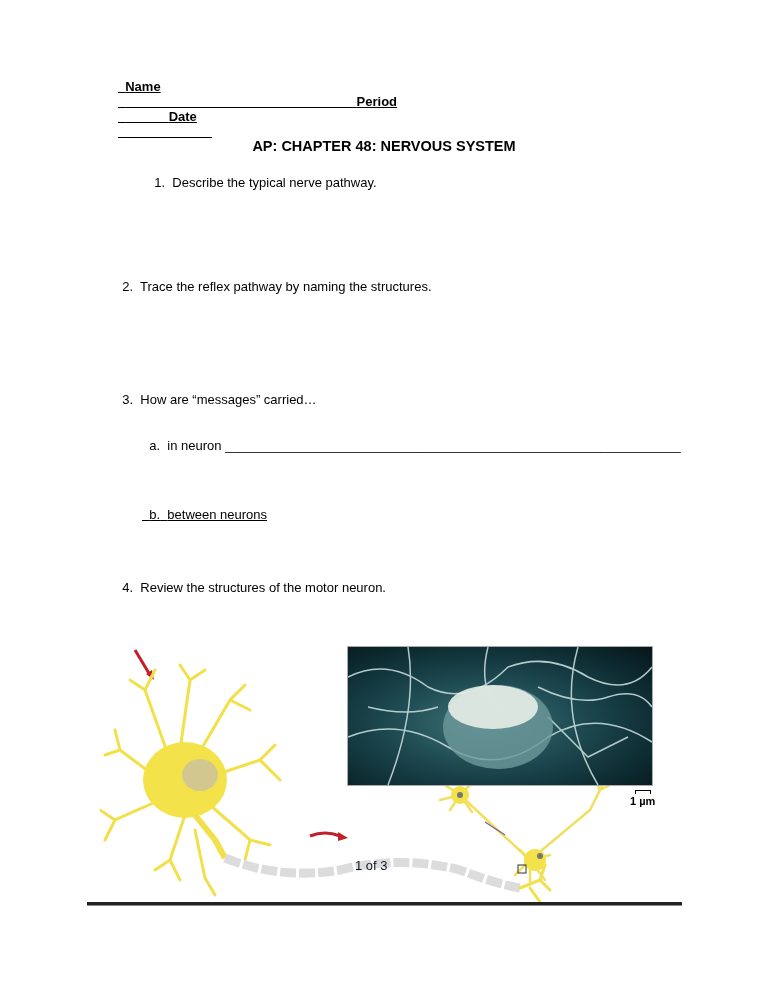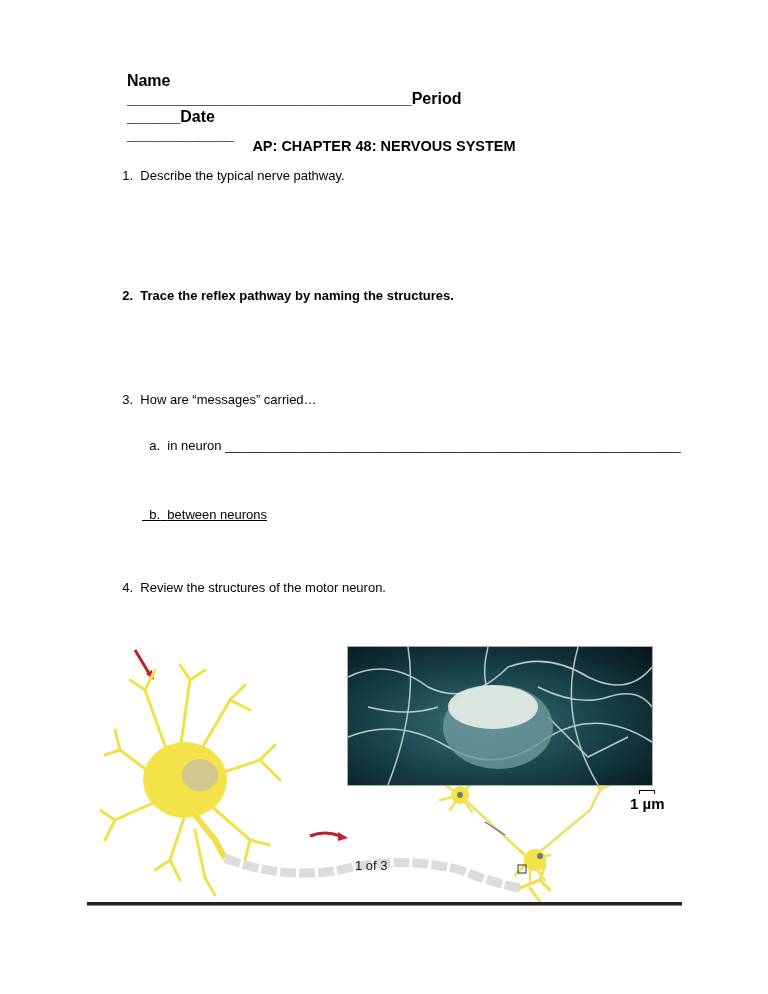--- a/index.html
+++ b/index.html
@@ -1,46 +1,46 @@
 <!DOCTYPE html>
 <html><head>
 <meta charset="utf-8">
 <style>
   html, body { margin: 0; padding: 0; background: #ffffff; }
   body { width: 768px; height: 994px; position: relative; overflow: hidden;
          font-family: "Liberation Sans", sans-serif; color: #000; }
   .abs { position: absolute; }
-  .header-line { left: 118px; top: 54px; font-size: 16px; font-weight: bold; white-space: pre; }
+  .header-line { left: 118px; top: 64px; font-size: 13px; font-weight: bold; white-space: pre; text-decoration: underline; }
   .title { left: 0; width: 768px; top: 98px; text-align: center; font-size: 14.5px; font-weight: bold; margin-top: 40px; }
   .q { left: 115px; font-size: 13px; white-space: pre; }
   .sub { left: 142px; font-size: 13px; white-space: pre; }
   .figure { left: 100px; top: 630px; width: 590px; height: 275px; }
   .sem { left: 247px; top: 16px; width: 304px; height: 138px; background: radial-gradient(ellipse at 45% 55%, #3f7378 0%, #1e4a52 40%, #0d2b31 75%, #061619 100%); border: 1px solid #aaa; overflow: hidden; }
-  .scale { left: 530px; top: 160px; font-size: 15px; font-weight: bold; text-align: center; }
+  .scale { left: 530px; top: 160px; font-size: 11px; font-weight: bold; text-align: center; }
   .scale-bar { width: 14px; height: 3px; border-left: 1px solid #000; border-right: 1px solid #000; border-top: 1px solid #000; margin: 0 auto 1px auto; }
   .page-num { left: 255px; top: 228px; font-size: 13px; color: #0f172a; }
   .rule { left: 87px; top: 902px; width: 595px; height: 3px; background: #222; border-bottom: 1px solid #888; }
 </style>
 </head>
 <body>
 
 <div class="abs header-line">
   <span>Name</span>
   <span>________________________________</span><span>Period</span>
   <span>______</span><span>Date</span>
   <span>____________</span>
 </div>
 
 <div class="abs title">AP: CHAPTER 48: NERVOUS SYSTEM</div>
 
-<div class="abs q" style="top:153px;">
+<div class="abs q" style="top:160px;margin-left:32px;">
   <span>1.</span>  <span>Describe the typical nerve pathway.</span>
 </div>
 
-<div class="abs q" style="top:273px;font-weight:bold;">
+<div class="abs q" style="top:264px;">
   <span>2.</span>  <span>Trace the reflex pathway by naming the structures.</span>
 </div>
 
 <div class="abs q" style="top:377px;">
   <span>3.</span>  <span>How are “messages” carried…</span>
 </div>
 
 <div class="abs sub" style="top:423px;">
   <span>a.</span>  <span>in neuron</span> <span>_______________________________________________________________</span>
 </div>

